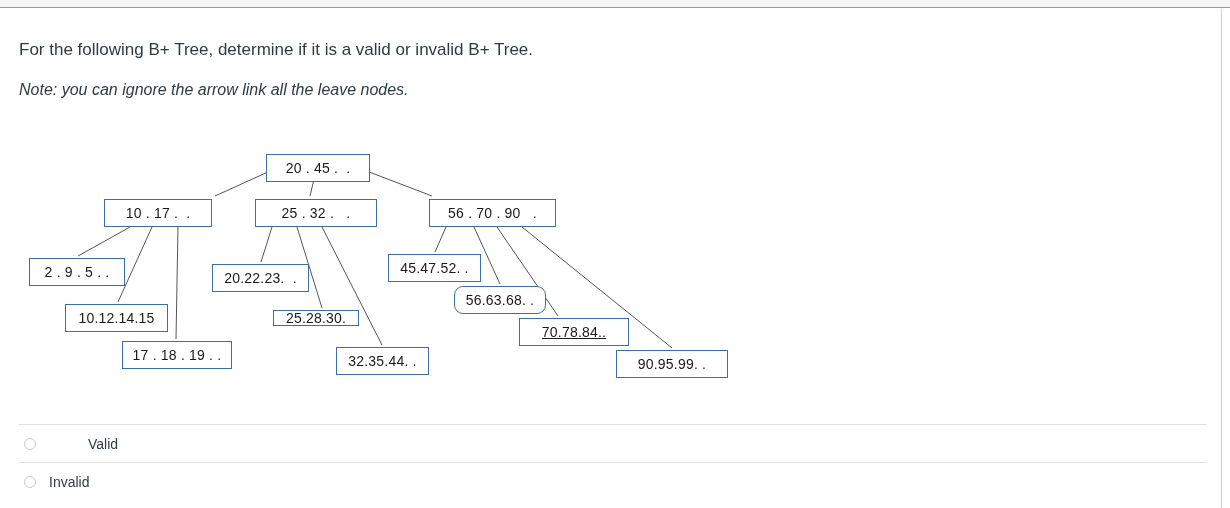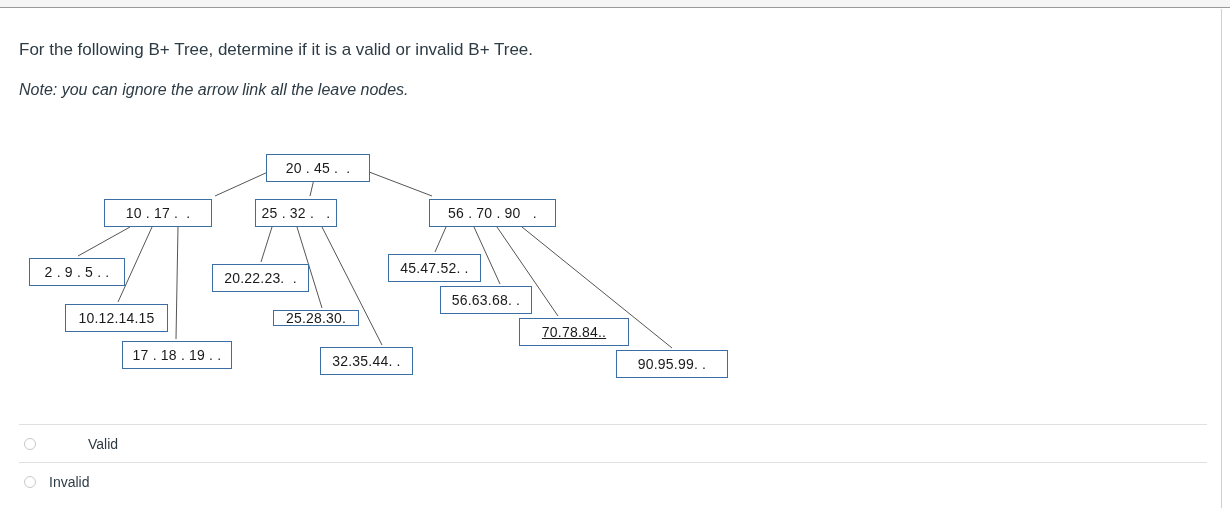--- a/index.html
+++ b/index.html
@@ -138,30 +138,30 @@
         <line x1="272" y1="107" x2="261" y2="142" stroke="#555555" stroke-width="1"></line>
         <line x1="297" y1="107" x2="322" y2="188" stroke="#555555" stroke-width="1"></line>
         <line x1="322" y1="107" x2="382" y2="225" stroke="#555555" stroke-width="1"></line>
         <line x1="446" y1="107" x2="435" y2="132" stroke="#555555" stroke-width="1"></line>
         <line x1="474" y1="107" x2="500" y2="164" stroke="#555555" stroke-width="1"></line>
         <line x1="497" y1="107" x2="558" y2="196" stroke="#555555" stroke-width="1"></line>
         <line x1="522" y1="107" x2="672" y2="228" stroke="#555555" stroke-width="1"></line>
       </svg>
   <div class="tree-node" style="left: 266px; top: 14px; width: 104px; height: 28px; border-color: rgb(58, 110, 165); margin-top: 20px;">20 . 45 .  .</div>
       <div class="tree-node" style="left: 104px; top: 79px; width: 108px; height: 28px; border-color: rgb(58, 110, 165);">10 . 17 .  .</div>
-      <div class="tree-node" style="left: 255px; top: 79px; width: 82px; height: 28px; border-color: rgb(58, 110, 165); text-align: right;">25 . 32 .   .</div>
+      <div class="tree-node" style="left: 255px; top: 79px; width: 122px; height: 28px; border-color: rgb(58, 110, 165); text-align: right;">25 . 32 .   .</div>
       <div class="tree-node" style="left: 429px; top: 79px; width: 127px; height: 28px; border-color: rgb(58, 110, 165);">56 . 70 . 90   .</div>
       <div class="tree-node" style="left: 29px; top: 138px; width: 96px; height: 28px; border-color: rgb(58, 110, 165);">2 . 9 . 5 . .</div>
       <div class="tree-node" style="left: 65px; top: 184px; width: 103px; height: 28px; border-color: rgb(58, 110, 165);">10.12.14.15</div>
       <div class="tree-node" style="left: 122px; top: 221px; width: 110px; height: 28px; border-color: rgb(58, 110, 165);">17 . 18 . 19 . .</div>
       <div class="tree-node" style="left: 212px; top: 144px; width: 97px; height: 28px; border-color: rgb(58, 110, 165);">20.22.23.  .</div>
       <div class="tree-node" style="left: 273px; top: 190px; width: 86px; height: 16px; border-color: rgb(58, 110, 165);">25.28.30.</div>
-      <div class="tree-node" style="left: 320px; top: 227px; width: 93px; height: 28px; border-color: rgb(58, 110, 165);">32.35.44. .</div>
+      <div class="tree-node" style="left: 336px; top: 227px; width: 93px; height: 28px; border-color: rgb(58, 110, 165);">32.35.44. .</div>
       <div class="tree-node" style="left: 388px; top: 134px; width: 93px; height: 28px; border-color: rgb(58, 110, 165);">45.47.52. .</div>
-      <div class="tree-node" style="left: 440px; top: 166px; width: 92px; height: 28px; border-color: rgb(58, 110, 165);">56.63.68. .</div>
+      <div class="tree-node" style="left: 454px; top: 166px; width: 92px; height: 28px; border-color: rgb(58, 110, 165); border-radius: 9px;">56.63.68. .</div>
       <div class="tree-node" style="left: 519px; top: 198px; width: 110px; height: 28px; border-color: rgb(58, 110, 165); text-decoration: underline;">70.78.84..</div>
       <div class="tree-node" style="left: 616px; top: 230px; width: 112px; height: 28px; border-color: rgb(58, 110, 165);">90.95.99. .</div>
     </div>
 
   <div class="option-row" id="option-row-0">
     <span class="radio-mark"></span>
     <span class="option-label">Valid</span>
   </div>
 
   <div class="option-row" id="option-row-1">

